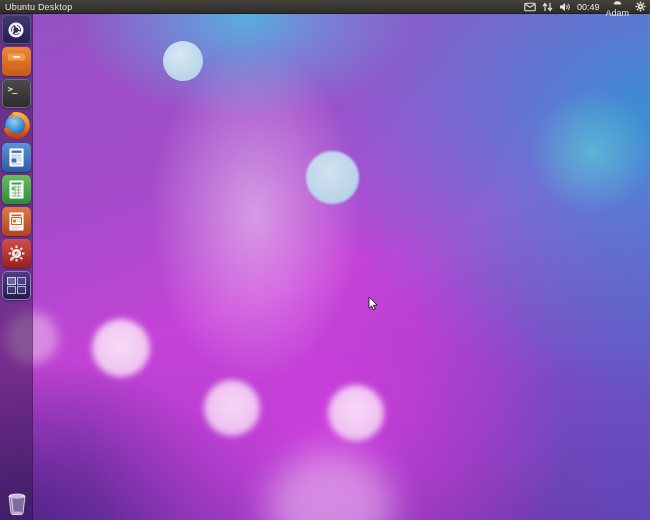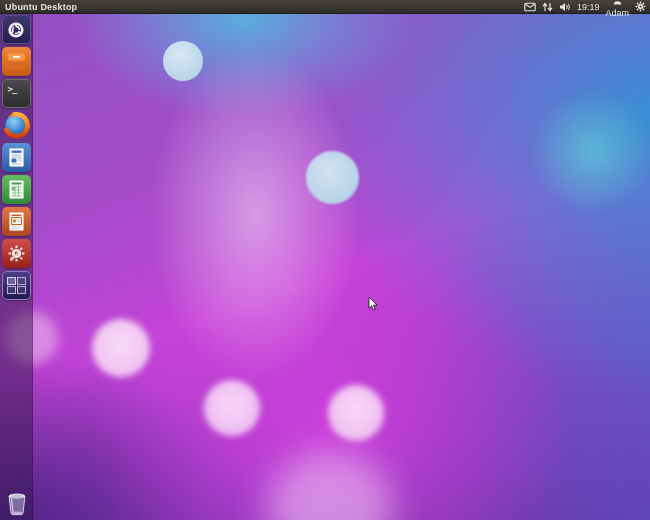--- a/index.html
+++ b/index.html
@@ -42,21 +42,21 @@
     filter:blur(3px);opacity:.93;}
   .bk-glow-bottom{left:268px;top:452px;width:125px;height:110px;background:rgba(248,216,248,.5);filter:blur(17px);}
   
   .panel{
     position:absolute;left:0;top:0;right:0;height:13px;z-index:5;
     background:linear-gradient(#45423c,#2f2d29);
     border-bottom:1px solid rgba(0,0,0,.55);
     display:flex;align-items:center;justify-content:space-between;
     color:#e8e4dc;font-size:9px;
   }
-  .panel-title{margin-left:5px;font-weight:bold;letter-spacing:.2px;}
+  .panel-title{margin-left:5px;font-weight:normal;letter-spacing:.2px;}
   .tray{display:flex;align-items:center;gap:6px;margin-right:4px;}
   .tray svg{display:block;}
   .tray-text{font-size:9px;}
   .tray-user{display:flex;align-items:center;gap:3px;flex-direction:column;}
   
   .launcher{
     position:absolute;left:0;top:13px;bottom:0;width:33px;z-index:4;
     background:rgba(47,23,70,.48);
     border-right:1px solid rgba(0,0,0,.18);
     display:flex;flex-direction:column;align-items:center;
@@ -114,21 +114,21 @@
           <path d="M3 9 V2.4 M1 4.2 L3 1.6 L5 4.2" fill="none" stroke="#e8e4dc" stroke-width="1.2"></path>
           <path d="M8 1 V7.6 M6 5.8 L8 8.4 L10 5.8" fill="none" stroke="#e8e4dc" stroke-width="1.2"></path>
         </svg>
       </span>
       <span>
         <svg width="12" height="10" viewBox="0 0 12 10">
           <path d="M1 3.4 h2 L6 1 v8 L3 6.6 h-2 z" fill="#e8e4dc"></path>
           <path d="M7.5 3 a3 3 0 0 1 0 4 M9 1.8 a4.6 4.6 0 0 1 0 6.4" fill="none" stroke="#e8e4dc" stroke-width="1"></path>
         </svg>
       </span>
-      <span class="tray-text">19:19</span>
+      <span class="tray-text">00:49</span>
       <span class="tray-user">
         <svg width="9" height="10" viewBox="0 0 9 10">
           <circle cx="4.5" cy="2.6" r="2" fill="#e8e4dc"></circle>
           <path d="M0.8 9.6 a3.7 3.4 0 0 1 7.4 0 z" fill="#e8e4dc"></path>
         </svg>
         <span class="tray-text">Adam</span>
       </span>
       <span>
         <svg width="11" height="11" viewBox="0 0 12 12">
           <g stroke="#e8e4dc" stroke-width="1.6">

